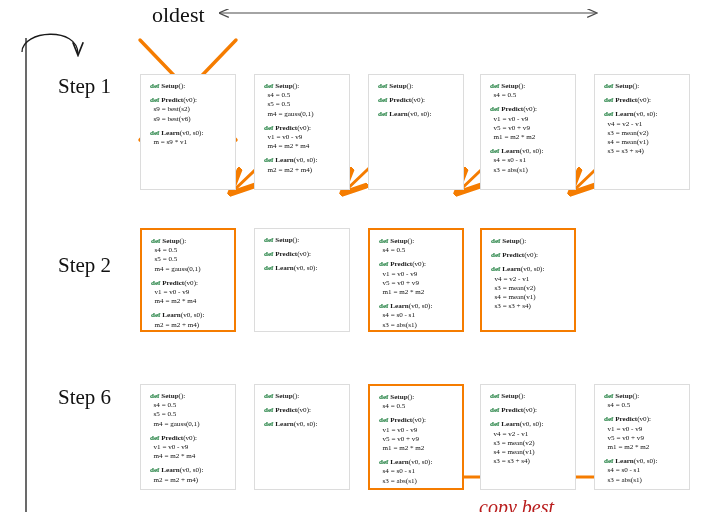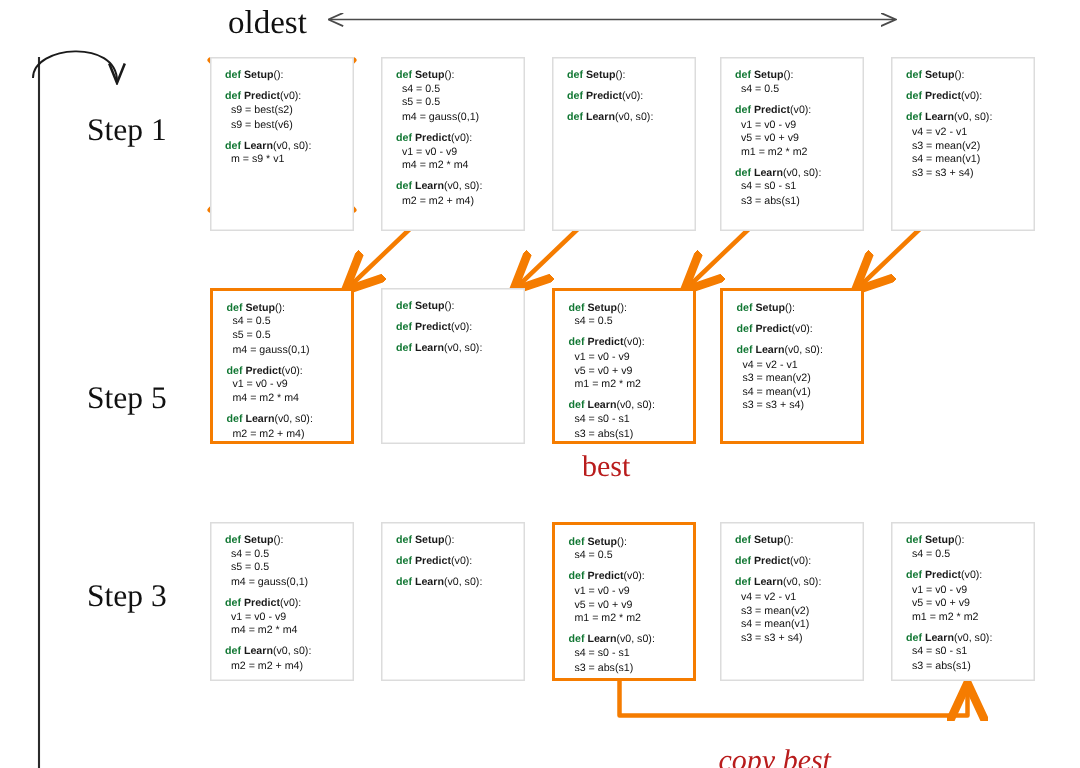--- a/index.html
+++ b/index.html
@@ -26,25 +26,26 @@
   #step-2{top:253px;}
   #step-3{top:385px;}
 
   
   .card{
     position:absolute;
     background:#ffffff;
     border:1px solid #dcdcdc;
     box-sizing:border-box;
     padding:7px 20px 7px 9px;
-    font-family:Liberation Sans, sans-serif;
+    font-family:Liberation Serif, serif;
     font-size:7.1px;
     line-height:9.2px;
     color:#111;
     overflow:hidden;
+    margin-top:36px;
   }
   .card.sel{
     border:2.5px solid #F57C00;
   }
   .card .kw{color:#117733;font-weight:bold;}
   .card .fn{color:#1a1a1a;font-weight:bold;}
   .ln{white-space:pre;}
   .blank{height:5px;}
 
   
@@ -98,22 +99,22 @@
     </g>
 
     <g stroke="#F57C00" stroke-width="3" fill="none" stroke-linecap="round" stroke-linejoin="round">
       <path d="M413,453 L413,477 L645,477 L645,458" marker-end="url(#mk-or)"></path>
     </g>
   </svg>
 
   <div class="hdr" id="hdr-oldest">oldest</div>
 
   <div class="step-label" id="step-1">Step 1</div>
-  <div class="step-label" id="step-2">Step 5</div>
-  <div class="step-label" id="step-3">Step 3</div>
+  <div class="step-label" id="step-2">Step 2</div>
+  <div class="step-label" id="step-3">Step 6</div>
 
   <div class="ann" id="ann-best">best</div>
   <div class="ann" id="ann-copy">copy best</div>
 
   <div id="cards-host">
       <div class="card" style="left: 140px; top: 38px; width: 96px; height: 116px;">
         <div class="ln"><span class="kw">def</span> <span class="fn">Setup</span>():</div>
         <div class="blank"></div>
         <div class="ln"><span class="kw">def</span> <span class="fn">Predict</span>(v0):</div>
         <div class="ln">  s9 = best(s2)</div>

